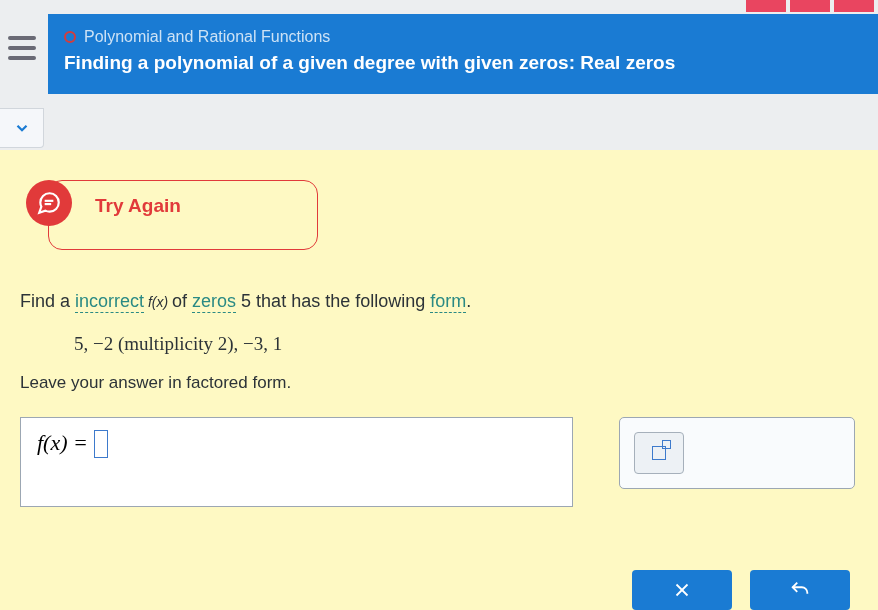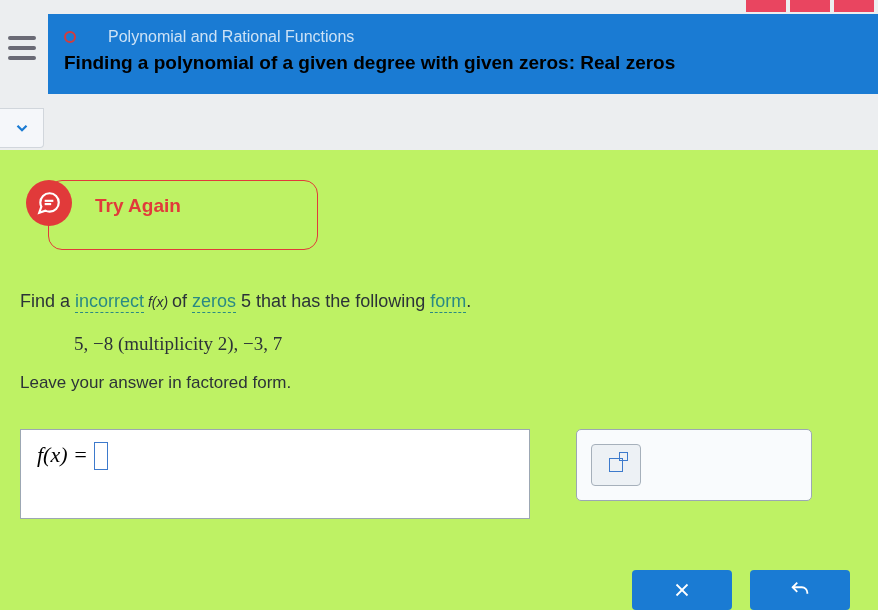--- a/index.html
+++ b/index.html
@@ -39,40 +39,40 @@
       padding: 14px 20px 20px 16px;
       color: #fff;
     }
     .bread {
       display: flex; align-items: center; gap: 8px;
     }
     .bread-icon {
       width: 12px; height: 12px; border-radius: 50%; border: 2px solid #d53c3c; background:#1a7bd3;
     }
     .bread-text {
-      color: rgba(255,255,255,0.78); font-size: 16px; font-weight: 500; margin-left: 24px;
+      color: rgba(255,255,255,0.78); font-size: 16px; font-weight: 500;
     }
     .title-text {
-      font-size: 19px; font-weight: bold; color: #000000; margin-top: 6px;
+      font-size: 19px; font-weight: bold; color: #ffffff; margin-top: 6px;
     }
     .chevron-tab {
       position: absolute;
       left: 0; top: 108px;
       width: 44px; height: 40px;
       background: #f5f7fa;
       display:flex; align-items:center; justify-content:center;
       border: 1px solid #d1d6dc;
       border-left: none;
       border-radius: 0 0 4px 0;
     }
     .chevron-tab svg { width:18px; height:18px; stroke:#1a7bd3; }
     .content {
       position: absolute;
       left: 0; top: 150px; right: 0; bottom: 0;
-      background: #bef264;
+      background: #fef9c3;
       padding: 30px 20px 8px 20px;
     }
     .try-again-group {
       position: relative;
       margin-left: 6px;
       margin-bottom: 36px;
     }
     .bubble-icon {
       position: absolute;
       left: 0; top: 0;
@@ -101,26 +101,26 @@
       color: #2a8a84; border-bottom: 1px dashed #2a8a84; padding-bottom: 1px;
     }
     .fx {
       font-style: italic; font-family: Liberation Sans, sans-serif; font-size: 14px;
     }
     .zeros {
       margin-left: 54px; font-size: 19px; color: #2c3338; font-family: 'Times New Roman', serif;
       margin-bottom: 18px;
     }
     .leave {
-      font-size: 17px; color: #2c3338; margin-bottom: 36px;
+      font-size: 17px; color: #2c3338; margin-bottom: 24px;
     }
     .bottom-row { display:flex; gap: 46px; align-items: flex-start;}
     .answer-box {
       border: 1px solid #9ca7b3; background: #fff;
-      width: 510px; height: 90px;
+      width: 553px; height: 90px;
       padding: 12px 16px;
       font-family: 'Times New Roman', serif; font-size: 22px; font-style: italic;
       display:flex; align-items:flex-start;
       position: relative;
     }
     .answer-box .slot {
       display:inline-block; width:14px; height:28px; border:1.5px solid #3d7acc;
       vertical-align: middle; margin-left: 6px;
     }
     .toolbox {
@@ -195,21 +195,21 @@
     </div>
     <div class="try-box">
       <div class="try-title">Try Again</div>
     </div>
   </div>
 
   <div class="question">
     <span>Find a </span><span class="tlink">incorrect</span><span class="fx"> f(x) </span><span>of </span><span class="tlink">zeros</span><span> 5 that has the following </span><span class="tlink">form</span><span>.</span>
   </div>
 
-  <div class="zeros">5,  −8 (multiplicity 2),  −3,  7</div>
+  <div class="zeros">5,  −2 (multiplicity 2),  −3,  1</div>
 
   <div class="leave">Leave your answer in factored form.</div>
 
   <div class="bottom-row">
     <div class="answer-box">
       <span>f(x) = </span>
       <span class="slot"></span>
     </div>
     <div class="toolbox">
       <div class="tool-btn">

